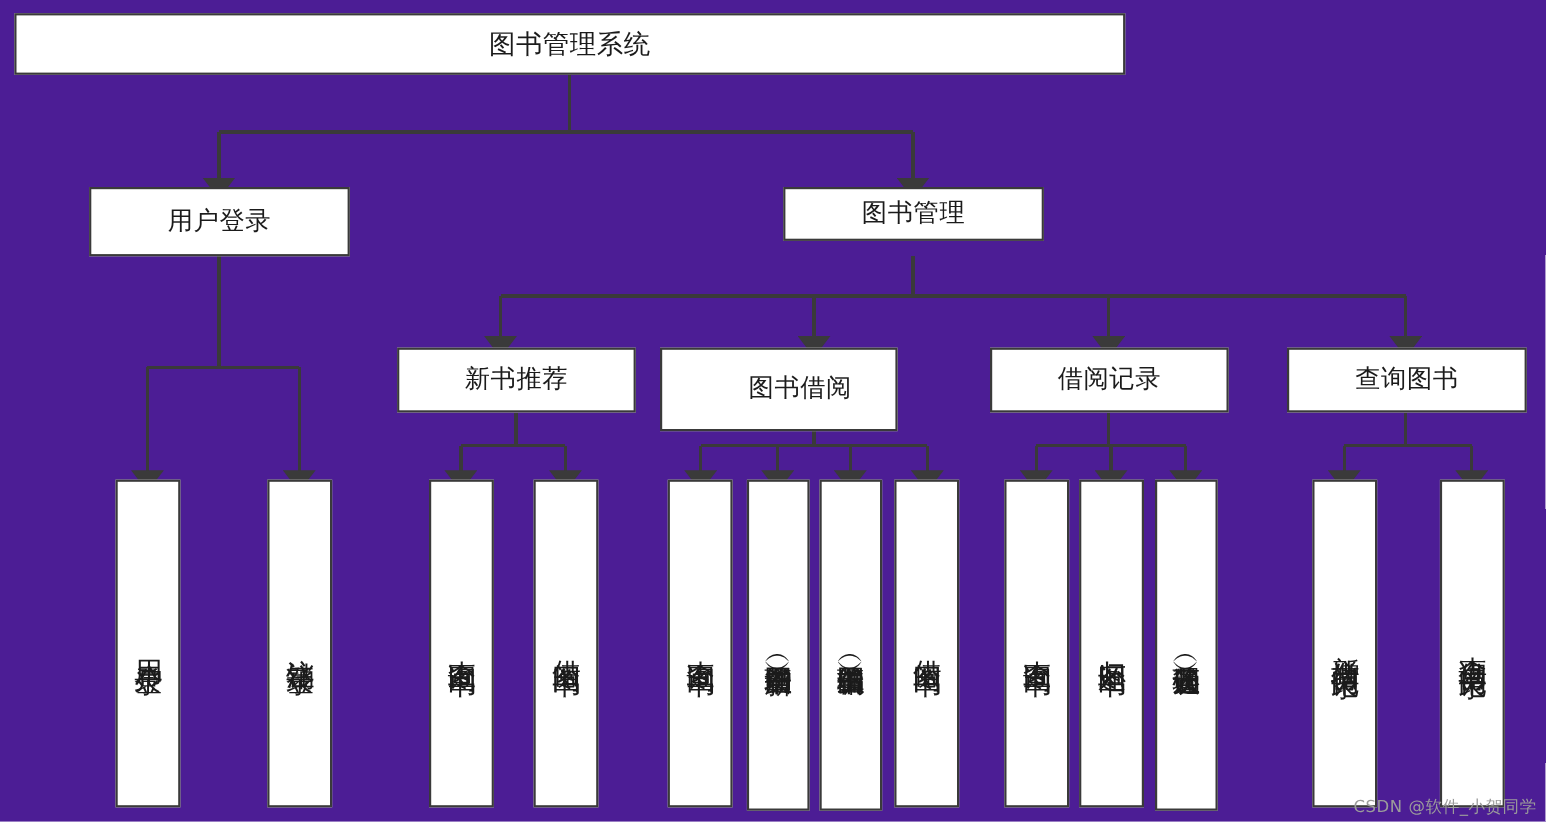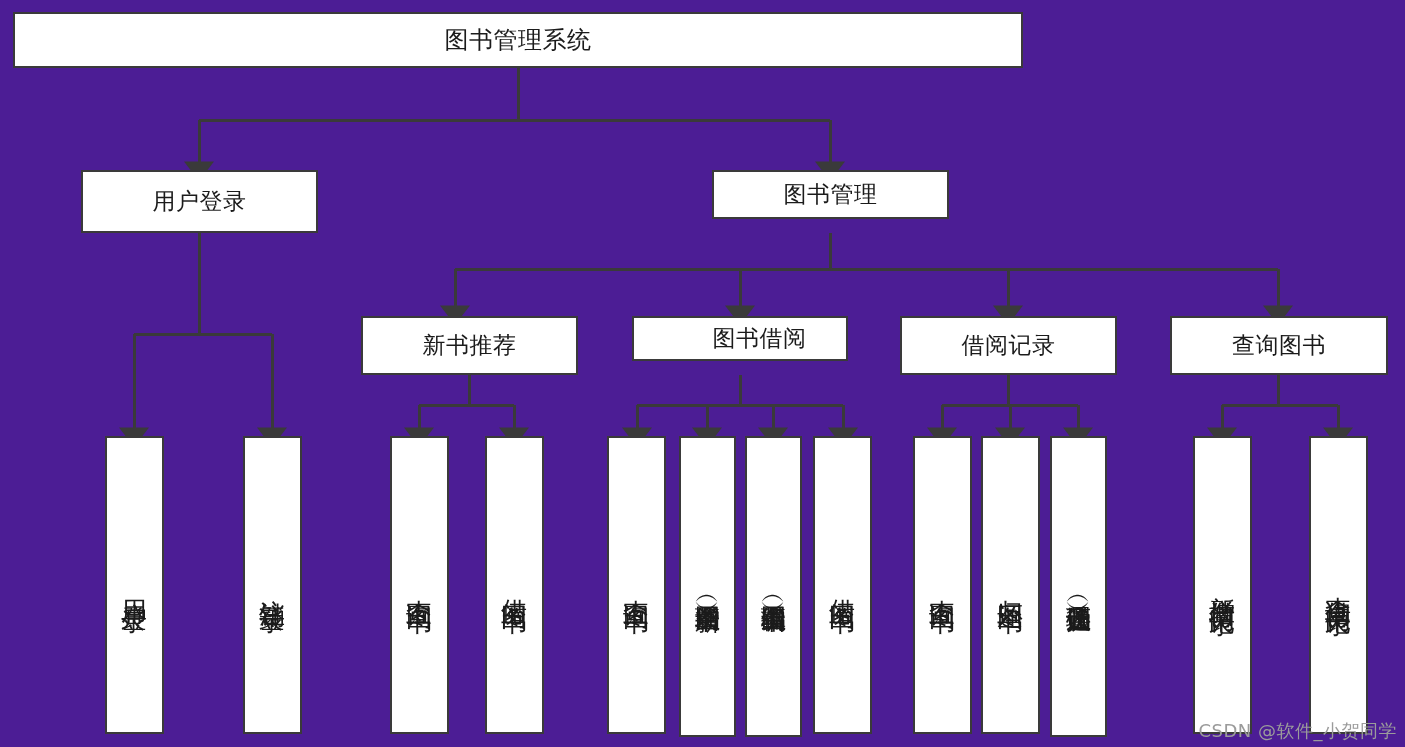--- a/index.html
+++ b/index.html
@@ -64,21 +64,21 @@
     white-space: nowrap;
   }
   .node.v.tight .label {
     font-size: 25px;
     letter-spacing: 0px;
   }
   .watermark {
     position: absolute;
     right: 8px;
     bottom: 4px;
-    font-size: 18px;
+    font-size: 15px;
     color: #9b9b9b;
     white-space: nowrap;
     letter-spacing: 0.5px;
   }
 </style>
 </head>
 <body>
 
 <div id="diagram">
 
@@ -142,21 +142,21 @@
   <div class="node h" style="left:81px; top:170px; width:237px; height:63px;">
     <span class="label">用户登录</span>
   </div>
   <div class="node h" style="left:712px; top:170px; width:237px; height:49px;">
     <span class="label">图书管理</span>
   </div>
 
   <div class="node h" style="left:361px; top:316px; width:217px; height:59px;">
     <span class="label">新书推荐</span>
   </div>
-  <div class="node h" style="left:632px; top:316px; width:216px; height:45px;padding-left:39px;">
+  <div class="node h" style="left:600px; top:316px; width:216px; height:76px;padding-left:39px;">
     <span class="label">图书借阅</span>
   </div>
   <div class="node h" style="left:900px; top:316px; width:217px; height:59px;">
     <span class="label">借阅记录</span>
   </div>
   <div class="node h" style="left:1170px; top:316px; width:218px; height:59px;">
     <span class="label">查询图书</span>
   </div>
 
   <div class="node v" style="left:105px; top:436px; width:59px; height:298px;">

